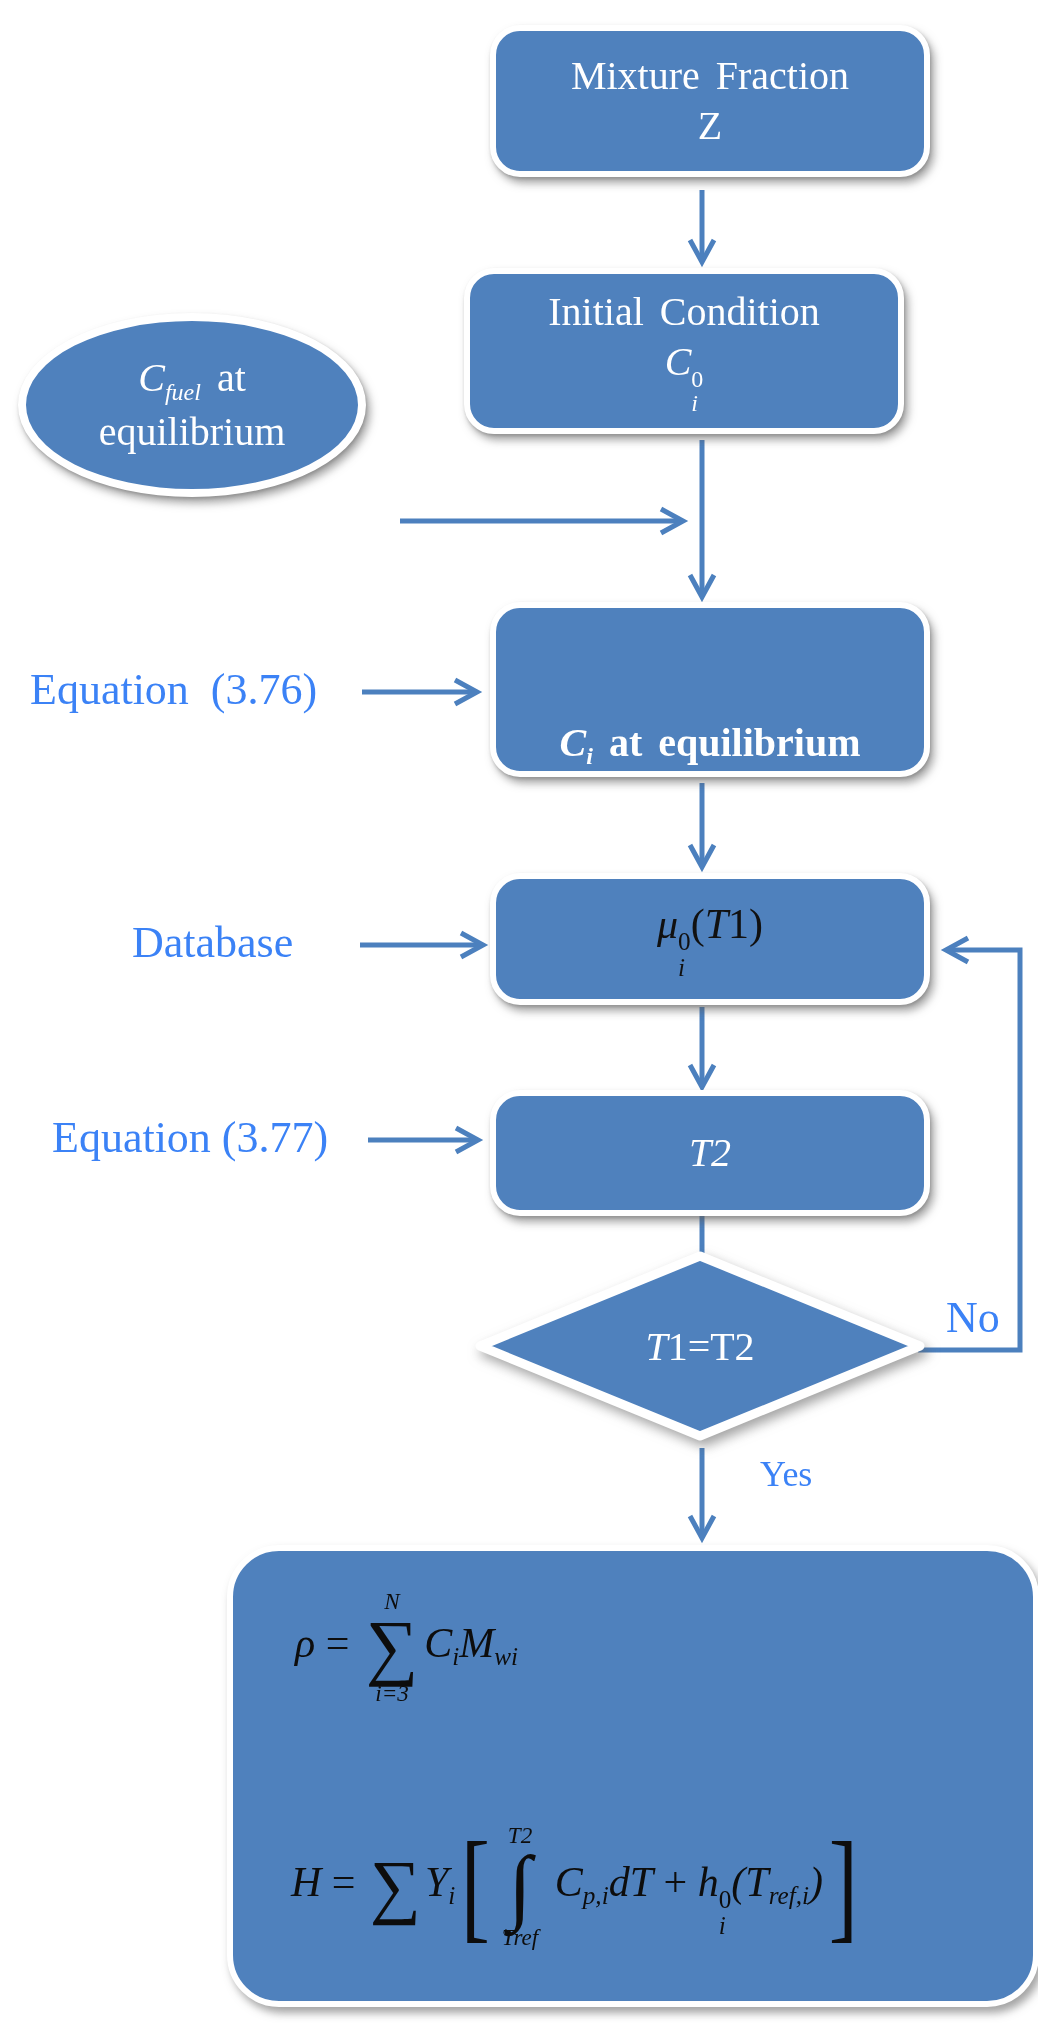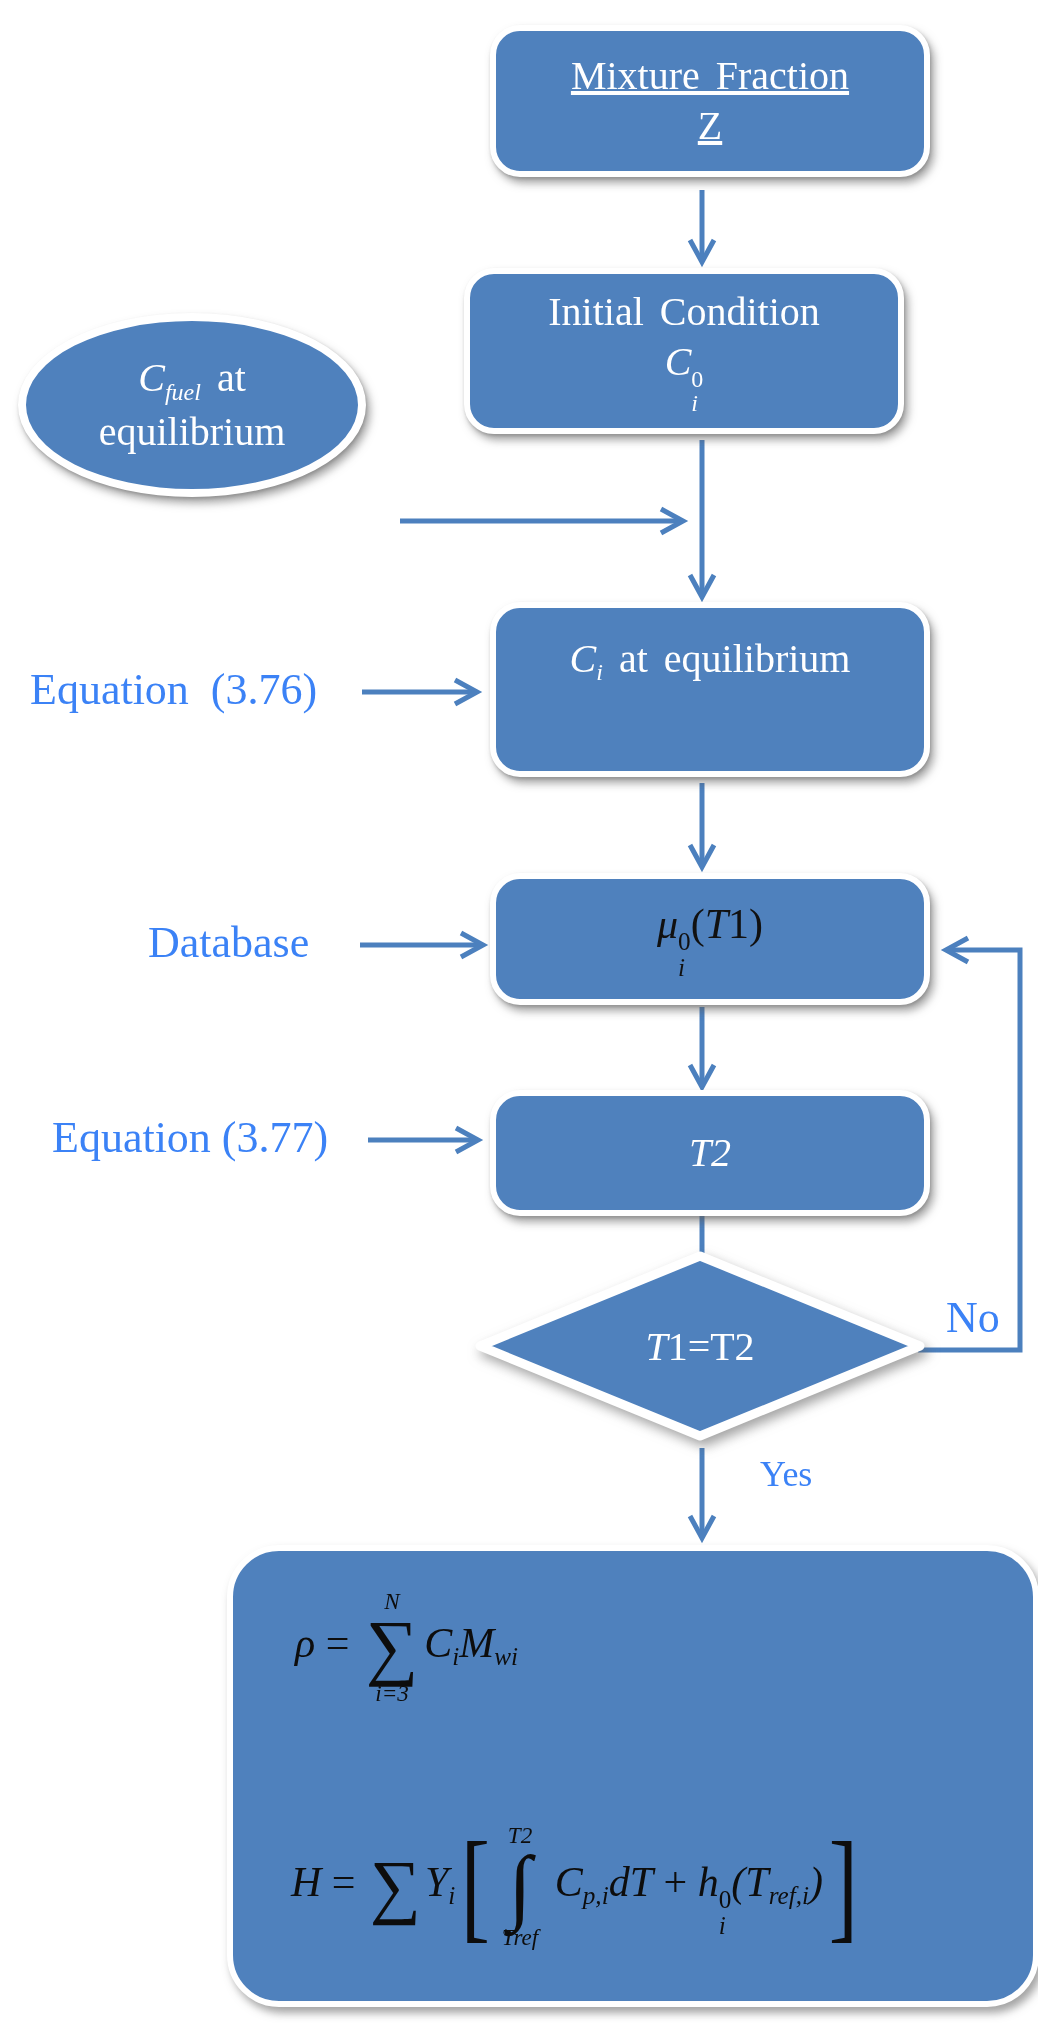--- a/index.html
+++ b/index.html
@@ -96,39 +96,39 @@
     <path d="M362,692 H477" marker-end="url(#head)"></path>
     <path d="M702,783 V867" marker-end="url(#head)"></path>
     <path d="M360,945 H483" marker-end="url(#head)"></path>
     <path d="M702,1007 V1087" marker-end="url(#head)"></path>
     <path d="M368,1140 H478" marker-end="url(#head)"></path>
     <path d="M702,1215 V1260"></path>
     <path d="M918,1350 H1020 V950 H946" marker-end="url(#head)"></path>
     <path d="M702,1448 V1538" marker-end="url(#head)"></path>
   </svg>
 
-  <div class="node" style="left:490px; top:25px; width:440px; height:152px;text-decoration:underline;">
+  <div class="node" style="left:490px; top:25px; width:440px; height:152px;">
     <span class="node-line txt36">Mixture Fraction</span>
     <span class="node-line txt36">Z</span>
   </div>
 
   <div class="node" style="left:464px; top:268px; width:440px; height:166px;">
     <span class="node-line txt36">Initial Condition</span>
     <span class="node-line txt36 math"><span class="">C</span><span class="supsub">
           <span class="ss-sup">0</span>
           <span class="ss-sub">i</span>
         </span></span>
   </div>
 
   <div class="node ellipse" style="left:18px; top:313px; width:348px; height:184px;">
     <span class="node-line txt36 math"><span class="">C</span><span class="sub ">fuel</span><span class="up"> at</span></span>
     <span class="node-line txt36">equilibrium</span>
   </div>
 
-  <div class="node" style="left:490px; top:602px; width:440px; height:175px; justify-content:flex-start; padding-top:26px;">
+  <div class="node" style="left:490px; top:602px; width:440px; height:175px; justify-content:flex-end; padding-top:26px;font-weight:bold;">
     <span class="node-line txt36 math"><span class="">C</span><span class="sub ">i</span><span class="up"> at equilibrium</span></span>
   </div>
 
   <div class="node" style="left:490px; top:873px; width:440px; height:132px; color:#111111;">
     <span class="node-line txt42 math"><span class="">μ</span><span class="supsub">
           <span class="ss-sup">0</span>
           <span class="ss-sub">i</span>
         </span><span class="up">(</span><span class="">T</span><span class="up">1)</span></span>
   </div>
 
@@ -140,21 +140,21 @@
     <svg width="456" height="196" viewBox="0 0 456 196">
       <polygon points="228,8 448,98 228,188 8,98" fill="#4F81BD" stroke="#ffffff" stroke-width="9" stroke-linejoin="round"></polygon>
     </svg>
     <div id="diamond-label" class="math">
         <span class="">T</span>
         <span class="up"> 1=T2</span>
       </div>
   </div>
 
   <div class="side-label" style="left:30px; top:668px;">Equation  (3.76)</div>
-  <div class="side-label" style="left:148px; top:921px;">Database</div>
+  <div class="side-label" style="left:132px; top:921px;">Database</div>
   <div class="side-label" style="left:52px; top:1116px;">Equation (3.77)</div>
   <div class="side-label" style="left:946px; top:1296px;">No</div>
   <div class="side-label" style="left:760px; top:1456px; font-size:36px;">Yes</div>
 
   <div id="final-box">
     <div id="eq1" class="formula"><span class="">ρ </span><span class="up">= </span><span class="stack sum">
           <span class="st0">N</span>
           <span class="st1">∑</span>
           <span class="st2">i=3</span>
         </span><span class="">C</span><span class="sub ">i</span><span class="">M</span><span class="sub ">wi</span></div>

